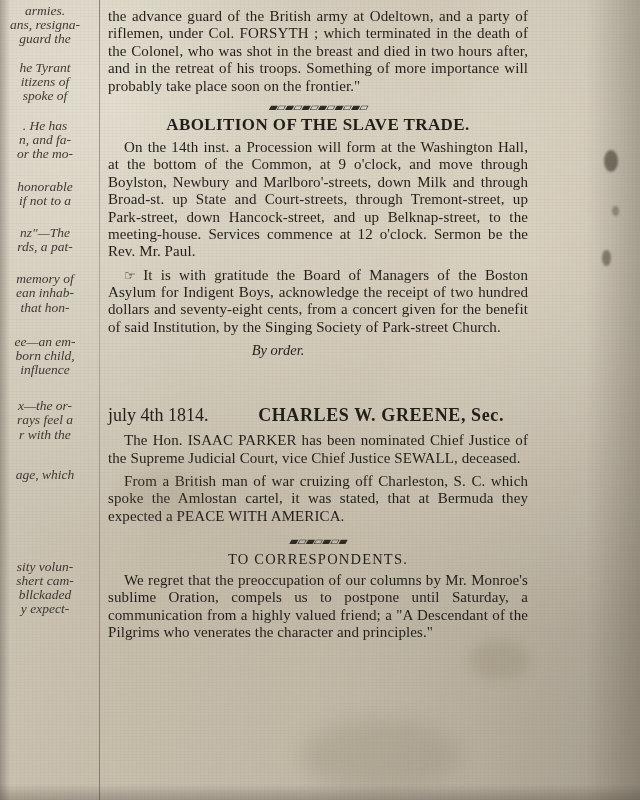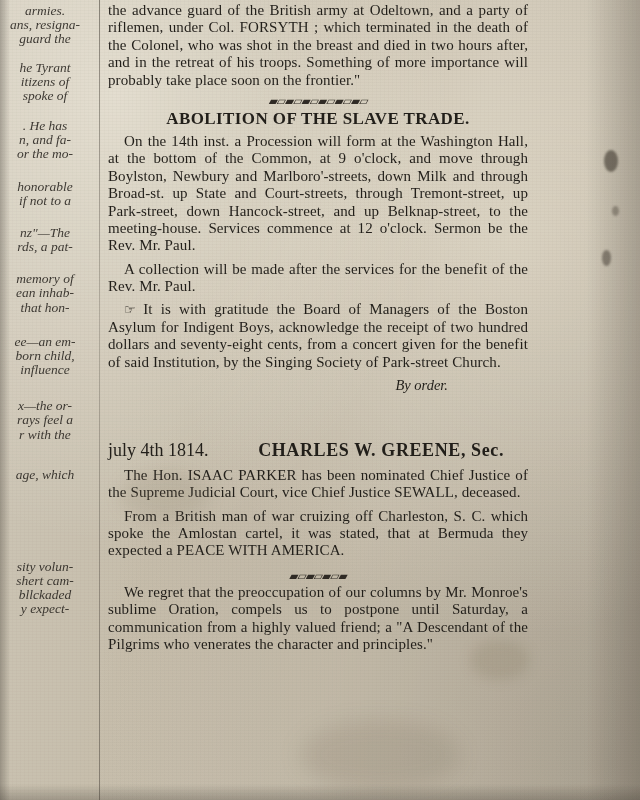--- a/index.html
+++ b/index.html
@@ -92,21 +92,21 @@
     background: linear-gradient(to top, rgba(50,45,38,0.28), rgba(50,45,38,0));
     pointer-events: none;
   }
 
   
   #main-column {
     position: absolute;
     left: 108px;
     top: 0;
     width: 420px;
-    padding-top: 2px;
+    padding-top: 8px;
     color: #1c1a16;
   }
 
   .para {
     font-size: 15px;
     line-height: 1.16;
     margin: 0 0 6px 0;
     text-align: justify;
     letter-spacing: 0.1px;
   }
@@ -132,21 +132,21 @@
     font-size: 18px;
     line-height: 1.16;
     margin: 2px 0 6px 0;
     display: flex;
     justify-content: space-between;
     align-items: baseline;
   }
   .byorder {
     font-size: 14.5px;
     font-style: italic;
-    text-align: right;
+    text-align: center;
     margin: 1px 0 1px 0;
     padding-right: 80px;
   }
 
   
   .orn {
     text-align: center;
     font-size: 12px;
     letter-spacing: -1px;
     line-height: 1;
@@ -243,40 +243,40 @@
       <span>retreat of his troops.  Something of more importance</span>
       <span>will probably take place soon on the frontier."</span>
     </div>
 
     <div class="orn">▰▱▰▱▰▱▰▱▰▱▰▱</div>
 
     <div class="headline">ABOLITION OF THE SLAVE TRADE.</div>
 
     <div class="para indent">On the 14th inst. a Procession will form at the Washington Hall, at the bottom of the Common, at 9 o'clock, and move through Boylston, Newbury and Marlboro'-streets, down Milk and through Broad-st. up State and Court-streets, through Tremont-street, up Park-street, down Hancock-street, and up Belknap-street, to the meeting-house.  Services commence at 12 o'clock.   Sermon be the Rev. Mr. Paul.</div>
 
-    <div class="para indent">A collection will be made after the services for the benefit of the Rev. Mr. Paul.</div>
 
     <div class="para indent">
       <span class="hand">☞</span>
       <span>It is with gratitude the Board of Managers of the Boston Asylum for Indigent Boys, acknowledge the receipt of two hundred dollars and seventy-eight cents, from a concert given for the benefit of said Institution, by the Singing Society of Park-street Church.</span>
     </div>
 
     <div class="byorder">By order.</div>
 
     <div class="signature-line">
       <span>july 4th 1814.</span>
       <span class="bold" style="letter-spacing:0.6px; padding-right:24px;margin-top:44px;">CHARLES W. GREENE, Sec.</span>
     </div>
 
     <div class="para indent">The Hon. ISAAC PARKER has been nominated Chief Justice of the Supreme Judicial Court, vice Chief Justice SEWALL, deceased.</div>
 
     <div class="para indent">From a British man of war cruizing off Charleston, S. C. which spoke the Amlostan cartel, it was stated, that at Bermuda they expected a PEACE WITH AMERICA.</div>
 
     <div class="orn orn-short" style="margin-top:10px">▰▱▰▱▰▱▰</div>
 
+    <div class="subhead">TO CORRESPONDENTS.</div>
 
     <div class="para indent">We regret that the preoccupation of our columns by Mr. Monroe's sublime Oration, compels us to postpone until Saturday, a communication from a highly valued friend; a "A Descendant of the Pilgrims who venerates the character and principles."</div>
 
   </div>
 
   <div class="spot" style="left:604px; top:150px; width:14px; height:22px; background:rgba(40,34,26,0.55); filter:blur(1px);"></div>
   <div class="spot" style="left:602px; top:250px; width:9px; height:16px; background:rgba(40,34,26,0.45); filter:blur(1px);"></div>
   <div class="spot" style="left:612px; top:206px; width:7px; height:10px; background:rgba(40,34,26,0.35); filter:blur(1px);"></div>
   <div class="spot" style="left:470px; top:640px; width:60px; height:40px; background:rgba(120,105,80,0.18); filter:blur(6px);"></div>
   <div class="spot" style="left:120px; top:470px; width:90px; height:50px; background:rgba(130,115,90,0.14); filter:blur(8px);"></div>

